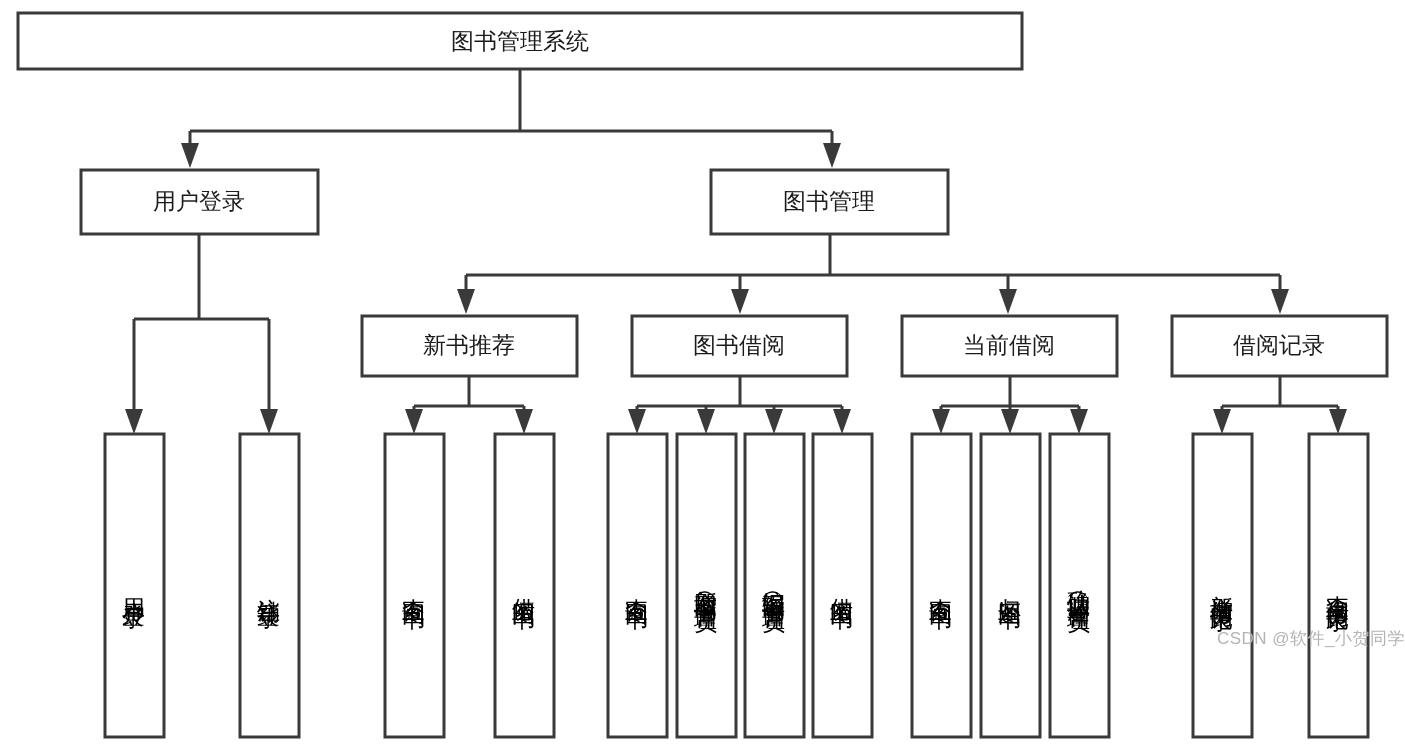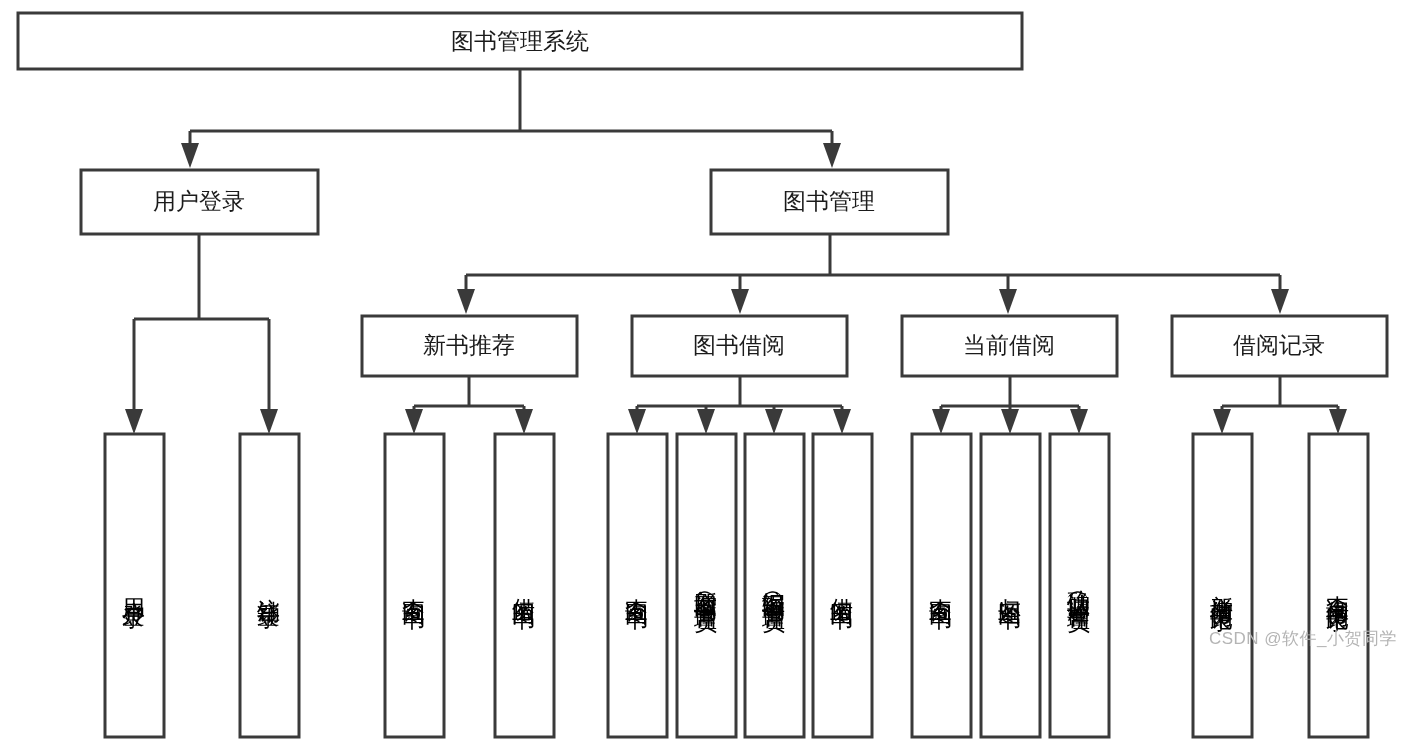--- a/index.html
+++ b/index.html
@@ -52,21 +52,21 @@
     font-family: "Liberation Sans", "DejaVu Sans", sans-serif;
     font-size: 23px;
     fill: #1b1b1b;
     writing-mode: vertical-rl;
     text-orientation: upright;
     letter-spacing: 3px;
     white-space: pre;
   }
   .watermark-text {
     position: absolute;
-    right: 8px;
+    right: 0;
     bottom: 4px;
     font-family: "Liberation Sans", "DejaVu Sans", sans-serif;
     font-size: 17px;
     color: #b4b4b4;
     letter-spacing: 0.5px;
     white-space: nowrap;
     pointer-events: none;
   }
 </style>
 </head>

